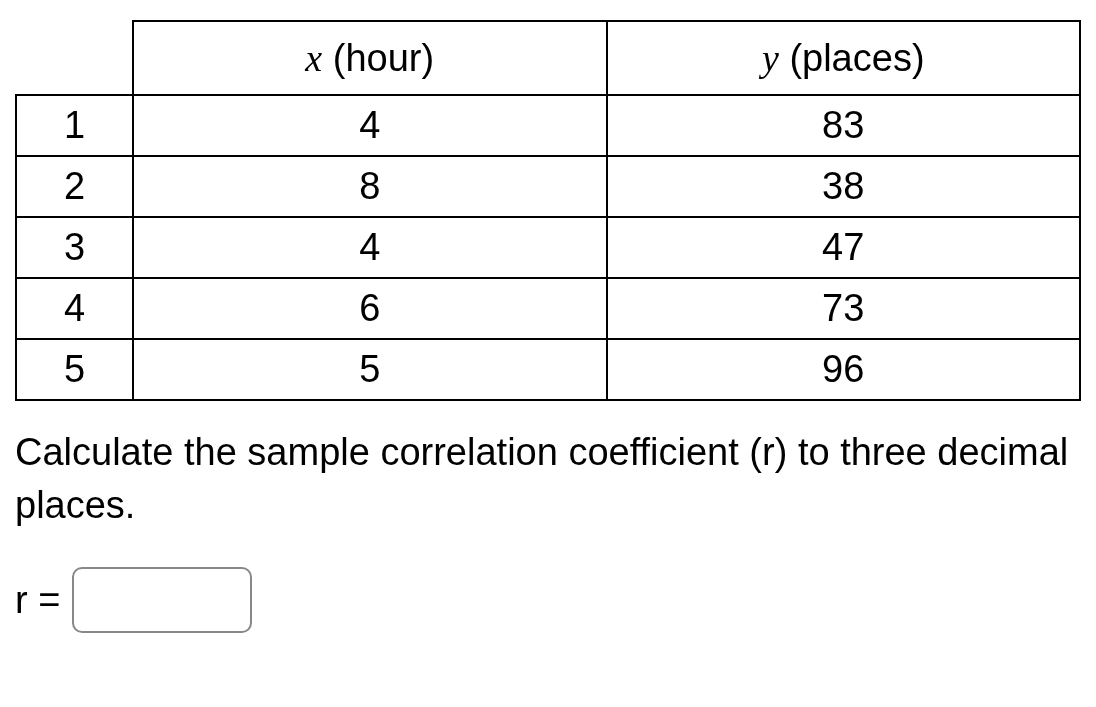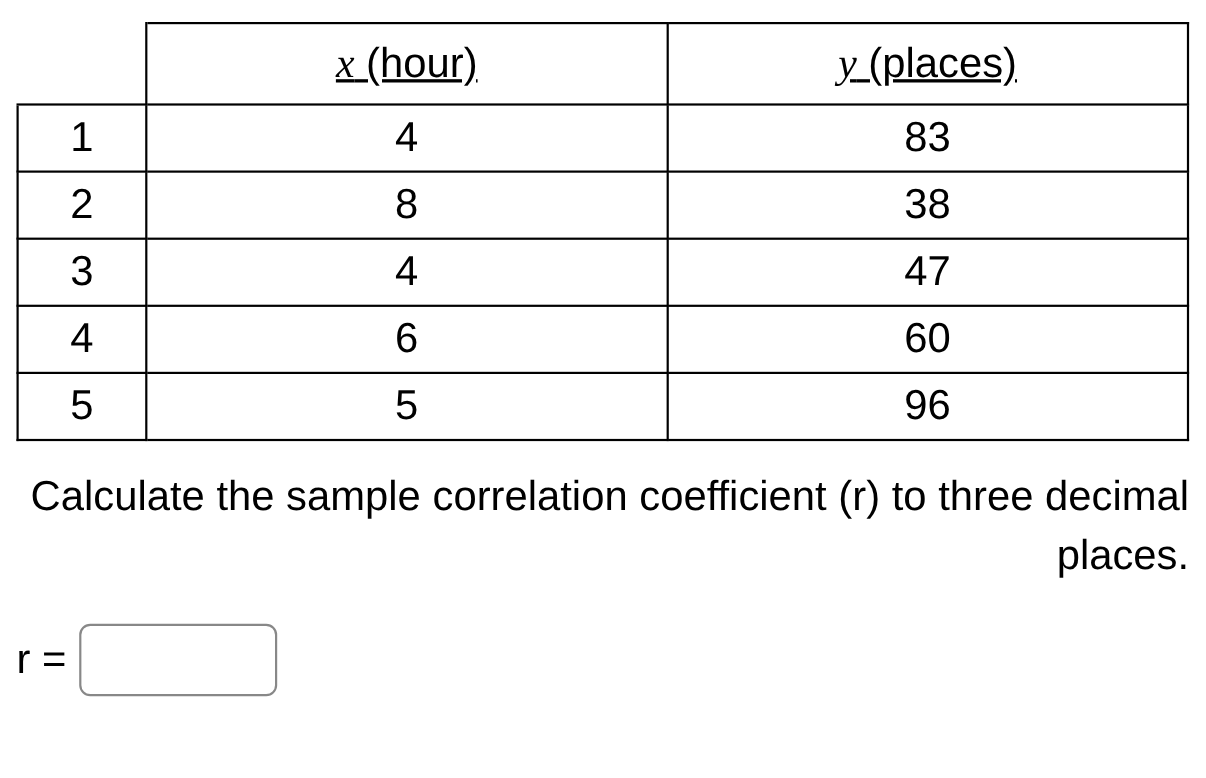--- a/index.html
+++ b/index.html
@@ -21,21 +21,20 @@
     th, td {
       border: 2px solid #000;
       text-align: center;
       font-size: 38px;
       padding: 8px 12px;
       font-weight: normal;
     }
     th {
       font-weight: normal;
       padding: 14px 12px;
-      text-decoration: underline;
     }
     th:first-child {
       border-top: none;
       border-left: none;
     }
     .col-index {
       width: 11%;
     }
     .col-x {
       width: 44.5%;
@@ -44,21 +43,20 @@
       width: 44.5%;
     }
     .math-var {
       font-family: 'Times New Roman', Georgia, serif;
       font-style: italic;
     }
     .question-text {
       font-size: 38px;
       line-height: 1.4;
       margin-bottom: 35px;
-      text-align: right;
     }
     .answer-row {
       display: flex;
       align-items: center;
       gap: 12px;
     }
     .answer-label {
       font-size: 38px;
     }
     .answer-input {
@@ -99,21 +97,21 @@
       <td>38</td>
     </tr>
     <tr>
       <td>3</td>
       <td>4</td>
       <td>47</td>
     </tr>
     <tr>
       <td>4</td>
       <td>6</td>
-      <td>60</td>
+      <td>73</td>
     </tr>
     <tr>
       <td>5</td>
       <td>5</td>
       <td>96</td>
     </tr>
   </tbody>
 </table>
 
 <p class="question-text">Calculate the sample correlation coefficient (r) to three decimal places.</p>

